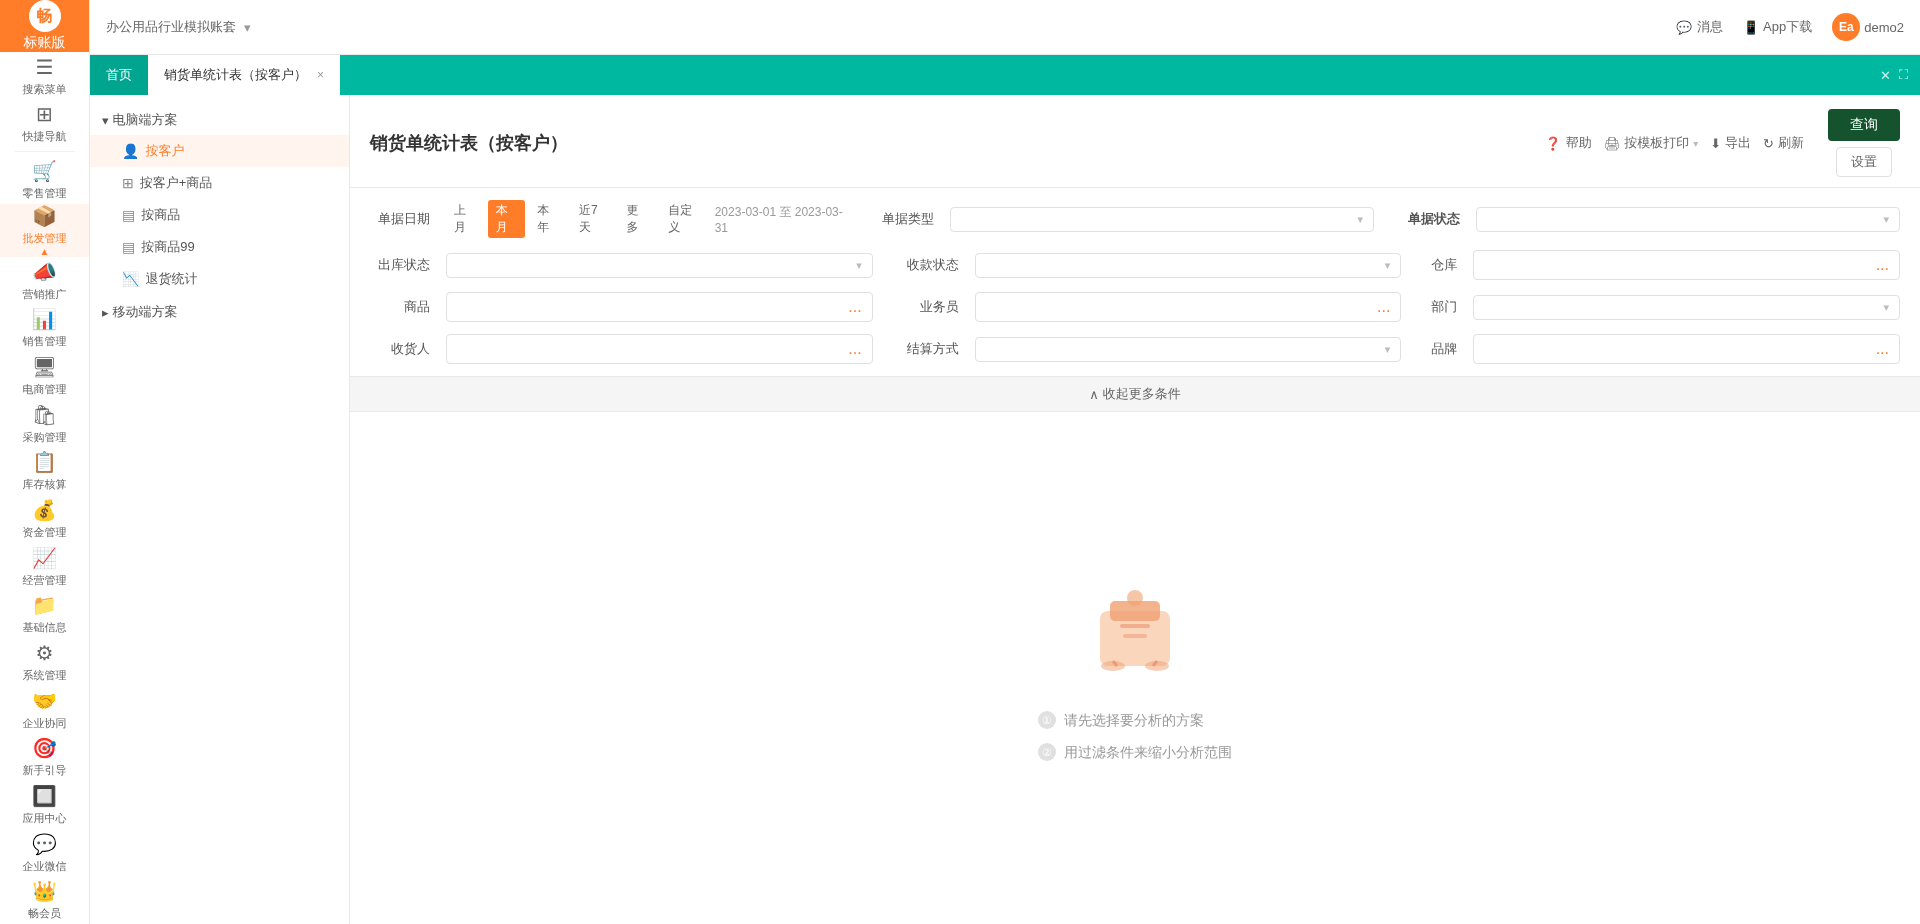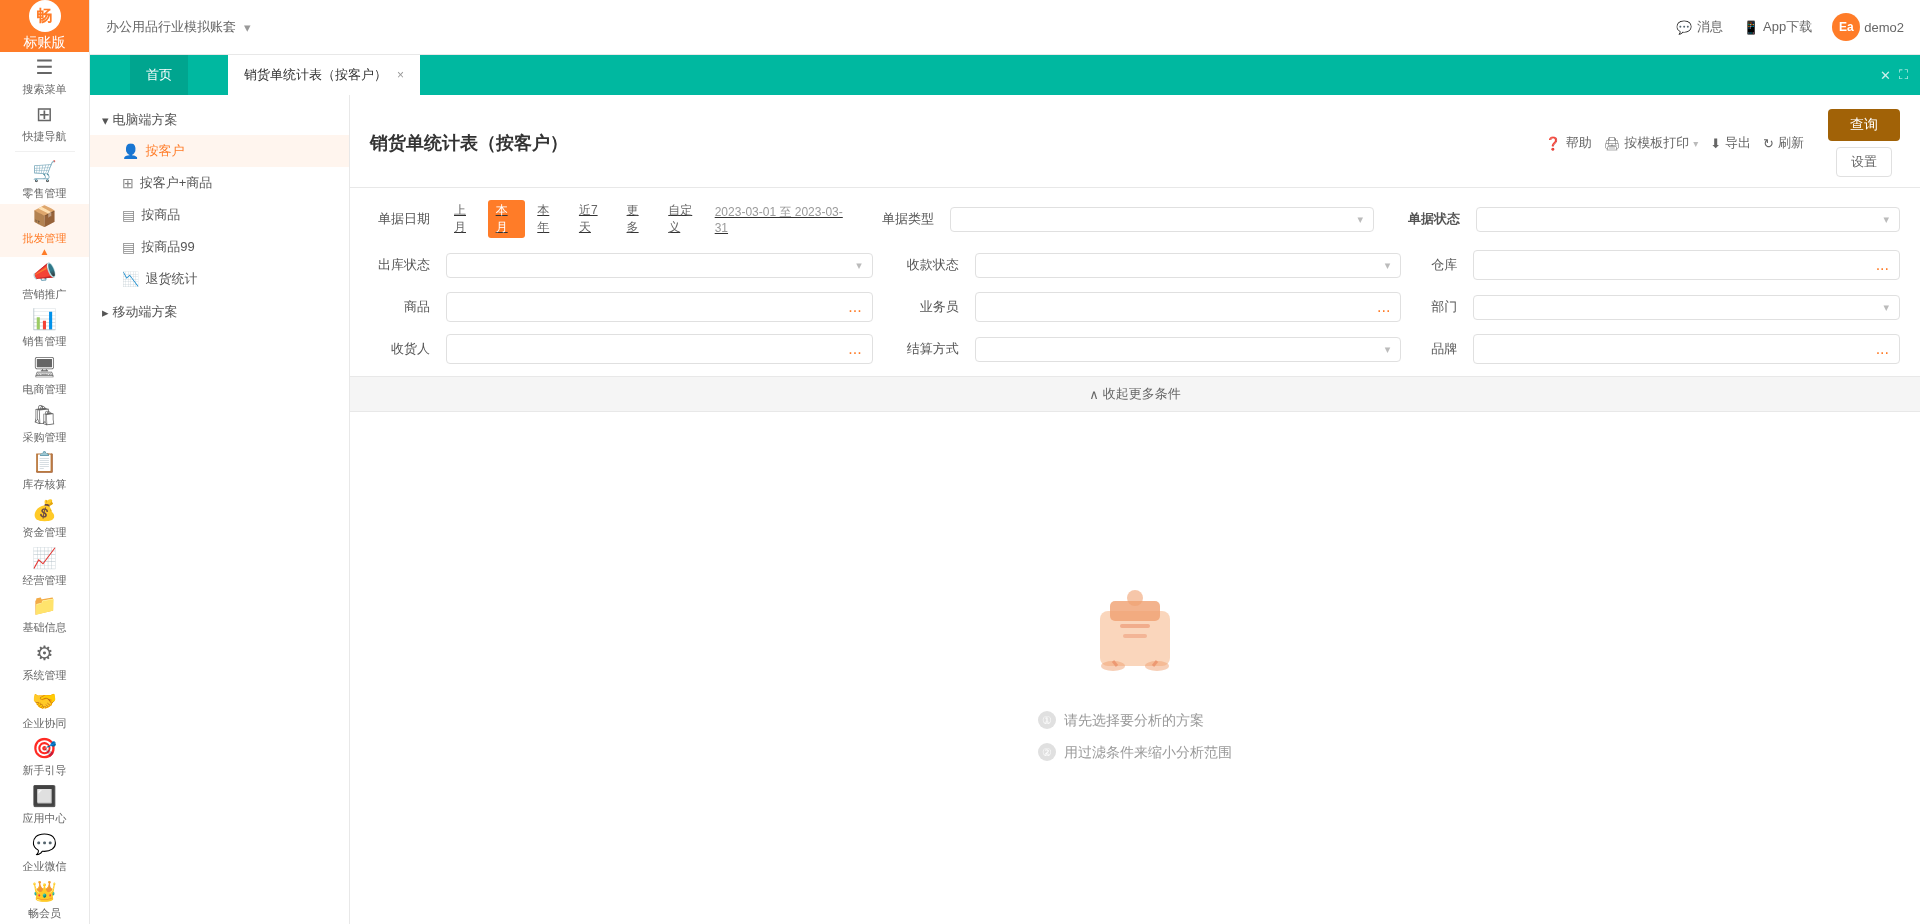--- a/index.html
+++ b/index.html
@@ -21,21 +21,21 @@
 
     
     .top-header { height: 55px; background: #fff; border-bottom: 1px solid #e8e8e8; display: flex; align-items: center; padding: 0 16px; justify-content: space-between; }
     .header-left { display: flex; align-items: center; gap: 8px; color: #666; font-size: 13px; }
     .header-right { display: flex; align-items: center; gap: 20px; color: #666; font-size: 13px; }
     .header-right-item { display: flex; align-items: center; gap: 4px; cursor: pointer; }
     .avatar { width: 28px; height: 28px; border-radius: 50%; background: #ff7c28; display: flex; align-items: center; justify-content: center; color: #fff; font-size: 12px; font-weight: bold; }
 
     
     .tab-bar { height: 40px; background: #00b8a0; display: flex; align-items: center; padding: 0 0; gap: 0; }
-    .tab { height: 40px; padding: 0 16px; display: flex; align-items: center; cursor: pointer; color: rgba(255,255,255,0.85); font-size: 13px; gap: 6px; margin-left: 40px; }
+    .tab { height: 40px; padding: 0 16px; display: flex; align-items: center; cursor: pointer; color: rgba(255,255,255,0.85); font-size: 13px; gap: 6px; }
     .tab.home { background: rgba(0,0,0,0.1); color: #fff; }
     .tab.active { background: #fff; color: #333; border-radius: 0; }
     .tab-close { font-size: 12px; color: #999; cursor: pointer; margin-left: 4px; }
     .tab-maximize { margin-left: auto; margin-right: 12px; color: rgba(255,255,255,0.8); cursor: pointer; display: flex; align-items: center; gap: 8px; }
 
     
     .content { flex: 1; display: flex; overflow: hidden; background: #f5f5f5; }
 
     
     .left-panel { width: 260px; background: #fff; border-right: 1px solid #e8e8e8; padding: 10px 0; overflow-y: auto; }
@@ -58,21 +58,21 @@
     .page-header { background: #fff; padding: 14px 20px 10px 20px; display: flex; align-items: center; justify-content: space-between; border-bottom: 1px solid #e8e8e8; }
     .page-title { font-size: 18px; font-weight: bold; color: #333; }
     .page-actions { display: flex; align-items: center; gap: 12px; }
     .action-btn { display: flex; align-items: center; gap: 4px; cursor: pointer; color: #666; font-size: 13px; }
 
     
     .filter-area { background: #fff; padding: 12px 20px; border-bottom: 1px solid #e8e8e8; }
     .filter-row { display: flex; align-items: center; gap: 16px; margin-bottom: 12px; }
     .filter-row:last-child { margin-bottom: 0; }
     .filter-label { width: 60px; text-align: right; color: #555; font-size: 13px; flex-shrink: 0; }
-    .filter-value { flex: 1; display: flex; align-items: center; gap: 0; text-decoration: underline; }
+    .filter-value { flex: 1; display: flex; align-items: center; gap: 0; }
     .date-tabs { display: flex; gap: 4px; }
     .date-tab { padding: 2px 8px; border-radius: 3px; cursor: pointer; font-size: 12px; color: #666; }
     .date-tab.active { background: #ff7c28; color: #fff; }
     .date-range { font-size: 12px; color: #999; margin-left: 6px; }
     .select-field { border: 1px solid #e0e0e0; border-radius: 4px; padding: 5px 10px; background: #fff; cursor: pointer; display: flex; align-items: center; justify-content: space-between; min-width: 200px; color: #bbb; font-size: 13px; }
     .select-field.wide { min-width: 350px; flex: 1; }
     .select-arrow { color: #bbb; font-size: 11px; }
     .dots-btn { color: #ff7c28; cursor: pointer; font-size: 16px; margin-left: 4px; }
 
     
@@ -80,21 +80,21 @@
     .collapse-text { font-size: 13px; color: #666; display: flex; align-items: center; gap: 4px; }
 
     
     .empty-state { flex: 1; display: flex; flex-direction: column; align-items: center; justify-content: center; background: #fff; }
     .empty-icon { width: 120px; height: 120px; margin-bottom: 20px; position: relative; }
     .empty-tips { color: #999; font-size: 14px; line-height: 2; }
     .empty-tip-item { display: flex; align-items: center; gap: 8px; margin-bottom: 4px; }
     .tip-num { width: 18px; height: 18px; border-radius: 50%; background: #e0e0e0; display: flex; align-items: center; justify-content: center; font-size: 11px; color: #fff; }
 
     
-    .query-btn { background: #a16207; color: #fff; border: none; border-radius: 4px; padding: 7px 22px; font-size: 14px; cursor: pointer; }
+    .query-btn { background: #14532d; color: #fff; border: none; border-radius: 4px; padding: 7px 22px; font-size: 14px; cursor: pointer; }
     .setting-btn { background: #fff; color: #666; border: 1px solid #e0e0e0; border-radius: 4px; padding: 5px 14px; font-size: 13px; cursor: pointer; margin-top: 6px; }
     .query-area { display: flex; flex-direction: column; align-items: center; gap: 0; margin-left: 12px; }
   </style>
 </head>
 <body>
 
 <div class="sidebar">
   <div class="logo-area">
     <div class="logo-icon">畅</div>
     <div class="logo-text">标账版</div>

